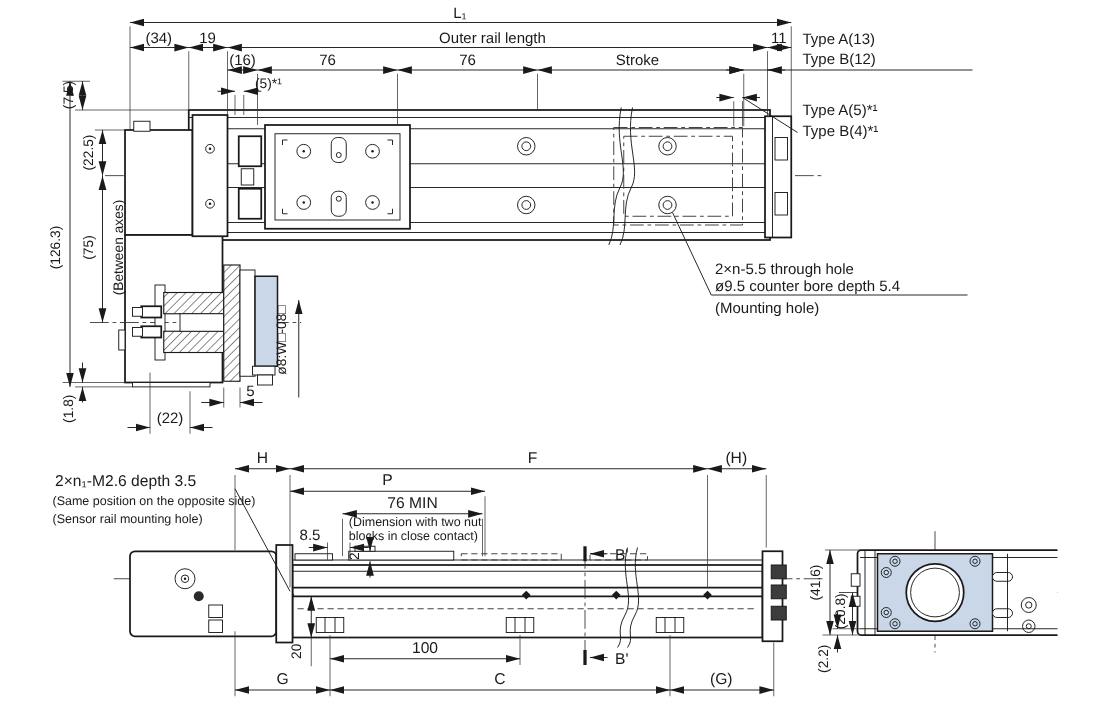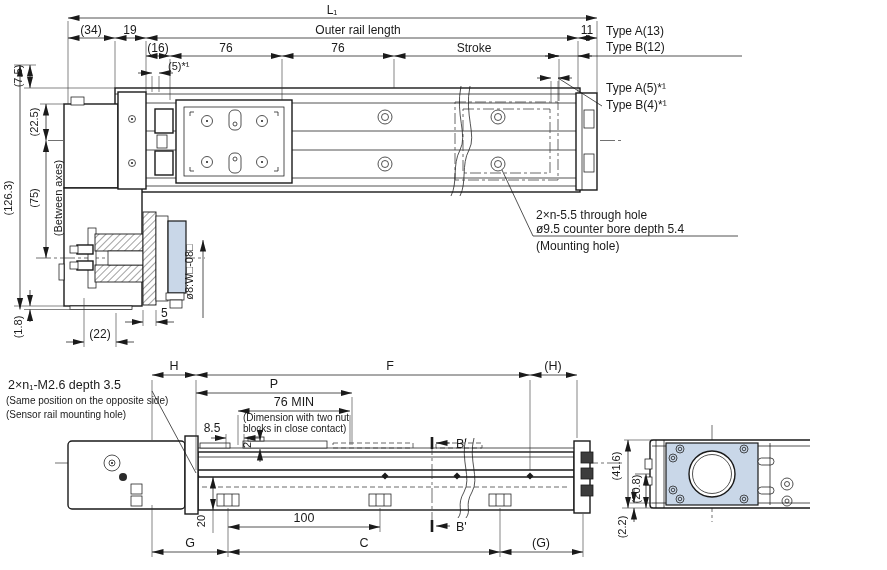--- a/index.html
+++ b/index.html
@@ -1,16 +1,16 @@
 <!DOCTYPE html>
 <html style="--line: #1a1a1a; --blue: #c9d7e8; --bg: #ffffff;"><head>
 <meta charset="utf-8">
 <style>
   html,body{margin:0;padding:0;background:#fff;}
-  #stage{position:relative;width:810px;height:570px;background:var(--bg,#fff);overflow:hidden;}
+  #stage{position:relative;width:810px;height:570px;background:var(--bg,#fff);overflow:hidden;padding-left:36px;}
   svg{display:block;}
   svg text{font-family:"Liberation Sans","DejaVu Sans",sans-serif;fill:#1a1a1a;}
   .t12{font-size:12px;}
   .t125{font-size:12.5px;}
   .t11{font-size:11px;}
   .t10{font-size:10px;}
   .mid{text-anchor:middle;}
   .st{text-anchor:start;}
   .med{stroke:var(--line,#1a1a1a);stroke-width:1.4;fill:none;}
   .medf{stroke:var(--line,#1a1a1a);stroke-width:1.4;fill:#fff;}

